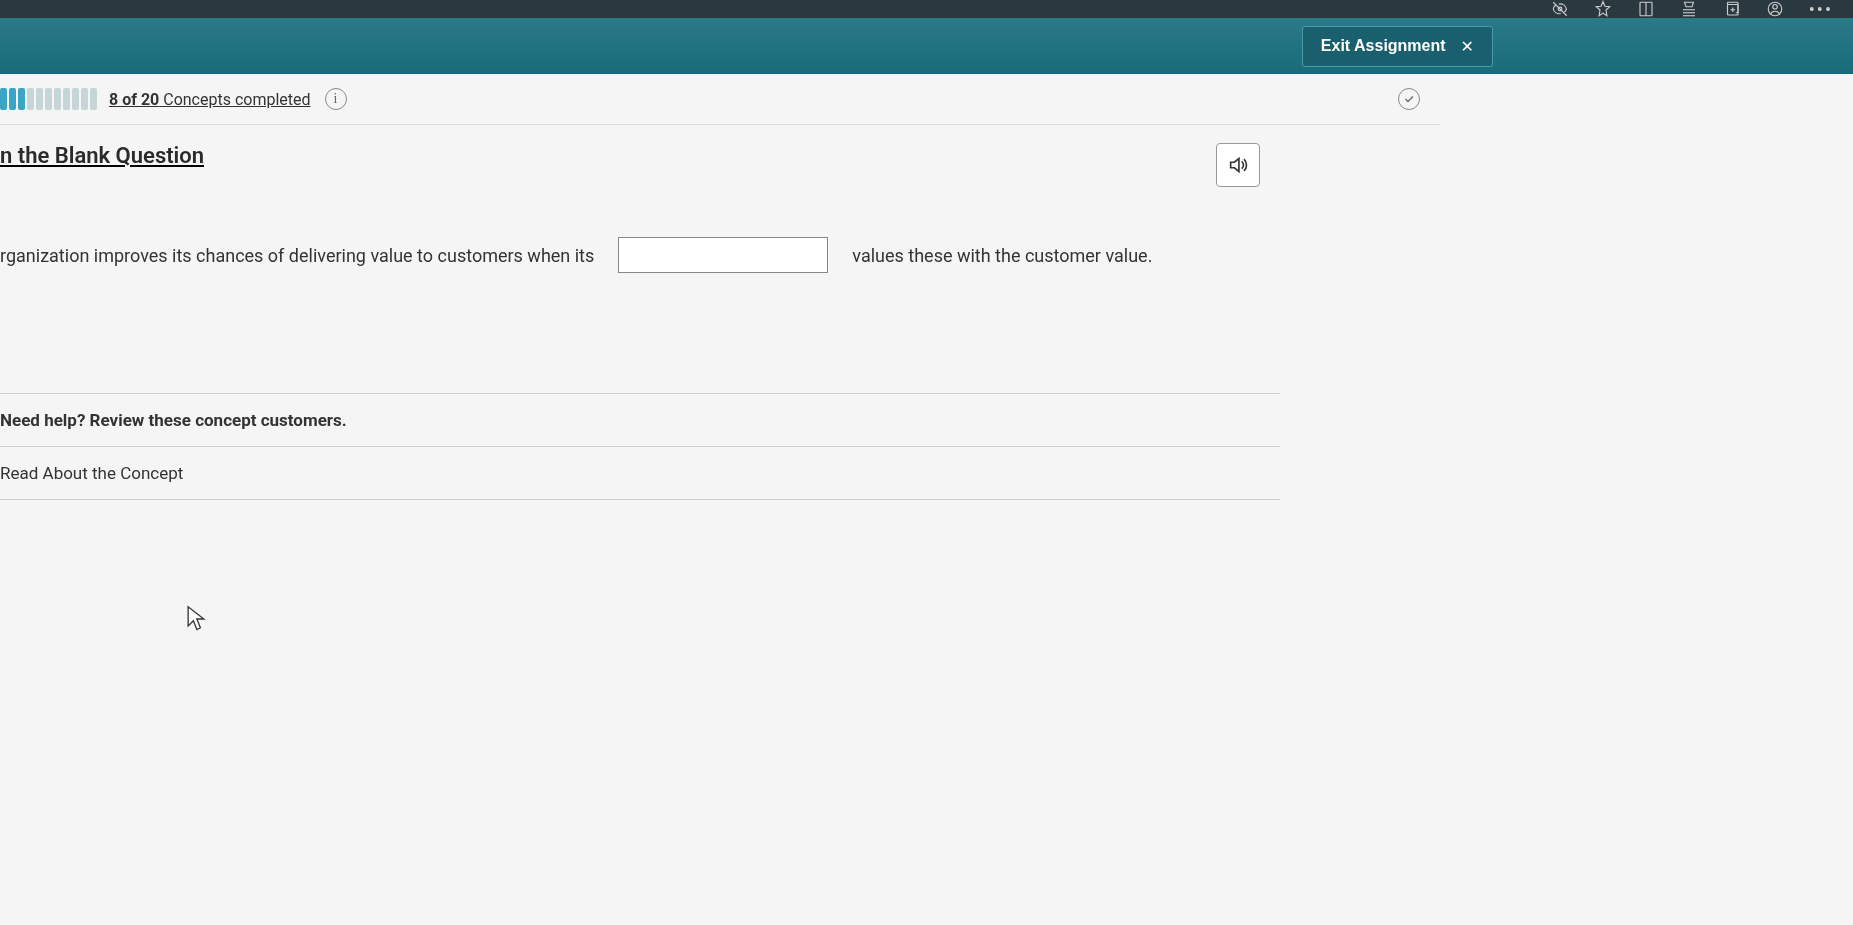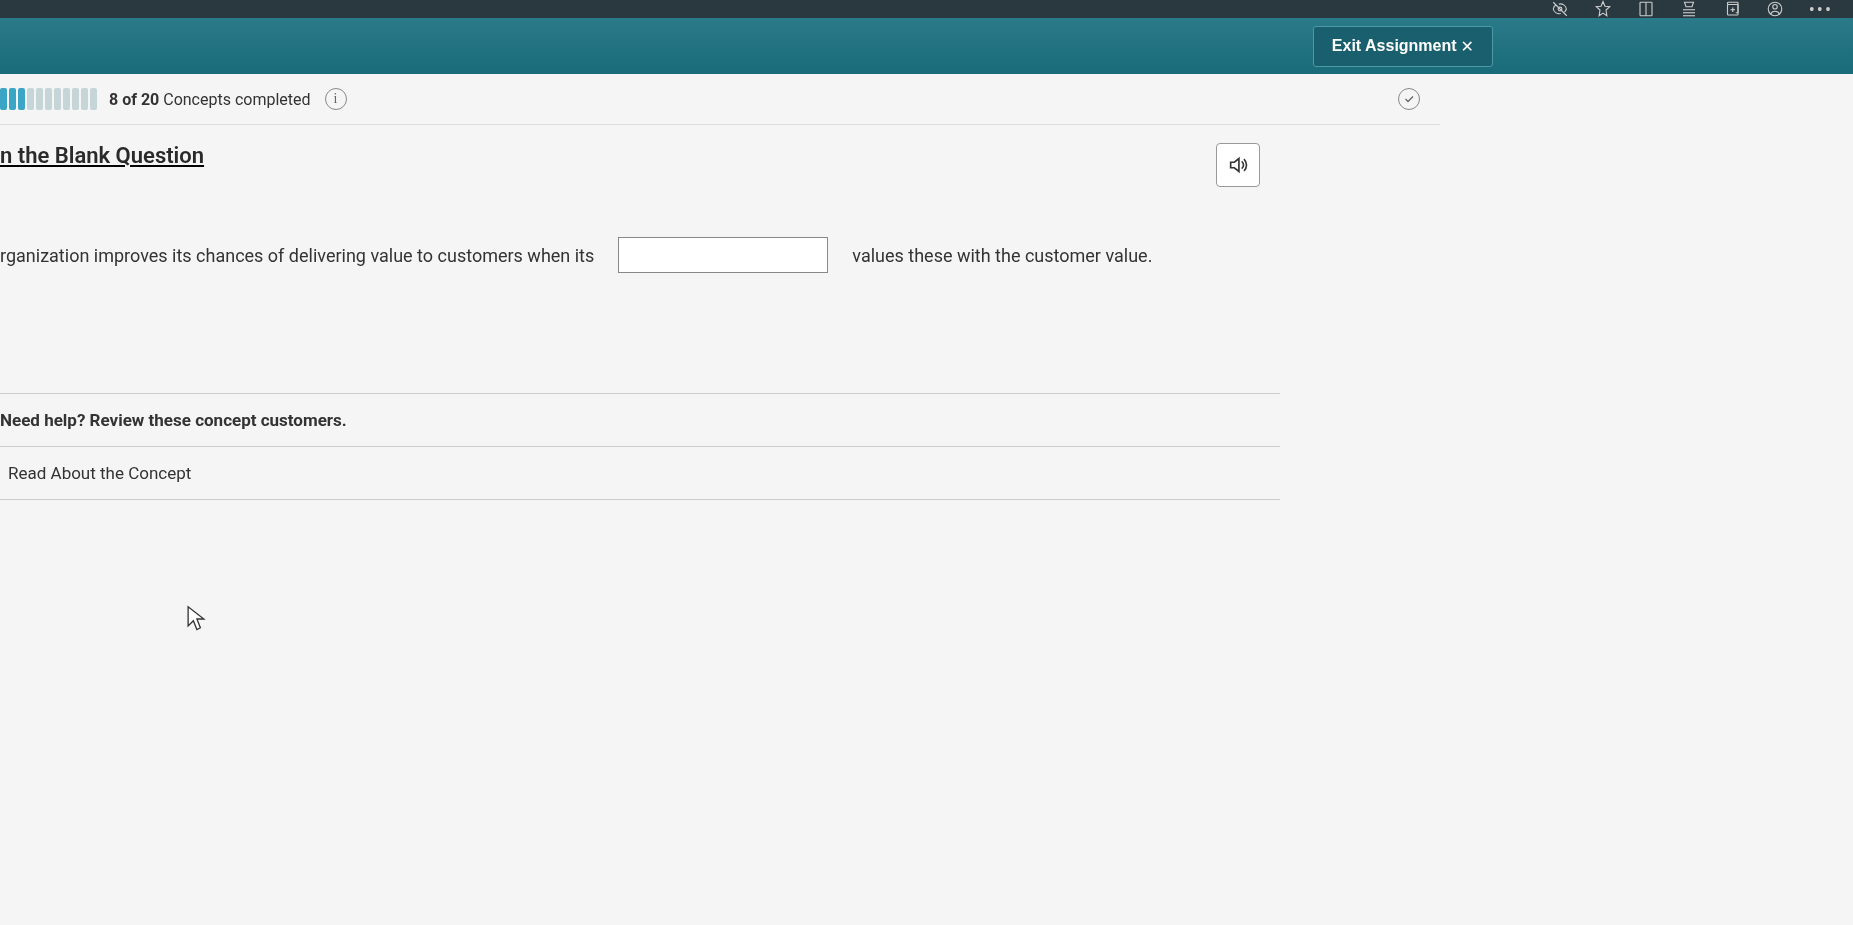--- a/index.html
+++ b/index.html
@@ -47,21 +47,21 @@
     .exit-btn {
       background: #1a5f6d;
       border: 1px solid #4a9aaa;
       color: #fff;
       padding: 10px 18px;
       font-size: 16px;
       font-weight: 600;
       border-radius: 3px;
       display: flex;
       align-items: center;
-      gap: 4px;
+      gap: 15px;
       cursor: pointer;
     }
     .exit-btn .x-icon {
       font-size: 16px;
       font-weight: normal;
     }
     .progress-row {
       display: flex;
       align-items: center;
       padding: 14px 0 14px 0;
@@ -78,20 +78,21 @@
     .pbar {
       width: 7px;
       height: 22px;
       border-radius: 2px;
     }
     .pbar.done { background: #3aa5c5; }
     .pbar.pending { background: #c5d5d8; }
     .progress-text {
       font-size: 16px;
       color: #333;
+      text-decoration: underline;
     }
     .progress-text b {
       font-weight: 700;
     }
     .info-icon {
       width: 22px;
       height: 22px;
       border: 1.5px solid #888;
       border-radius: 50%;
       display: flex;
@@ -175,21 +176,21 @@
     .help-header {
       padding: 16px 0;
       border-bottom: 1px solid #ccc;
     }
     .help-title {
       font-size: 17px;
       font-weight: 700;
       color: #333;
     }
     .help-item {
-      padding: 16px 8px;
+      padding: 16px 0;
       border-bottom: 1px solid #ccc;
       font-size: 17px;
       color: #333;
       cursor: pointer;
     }
     .cursor {
       position: absolute;
       left: 185px;
       top: 605px;
     }

